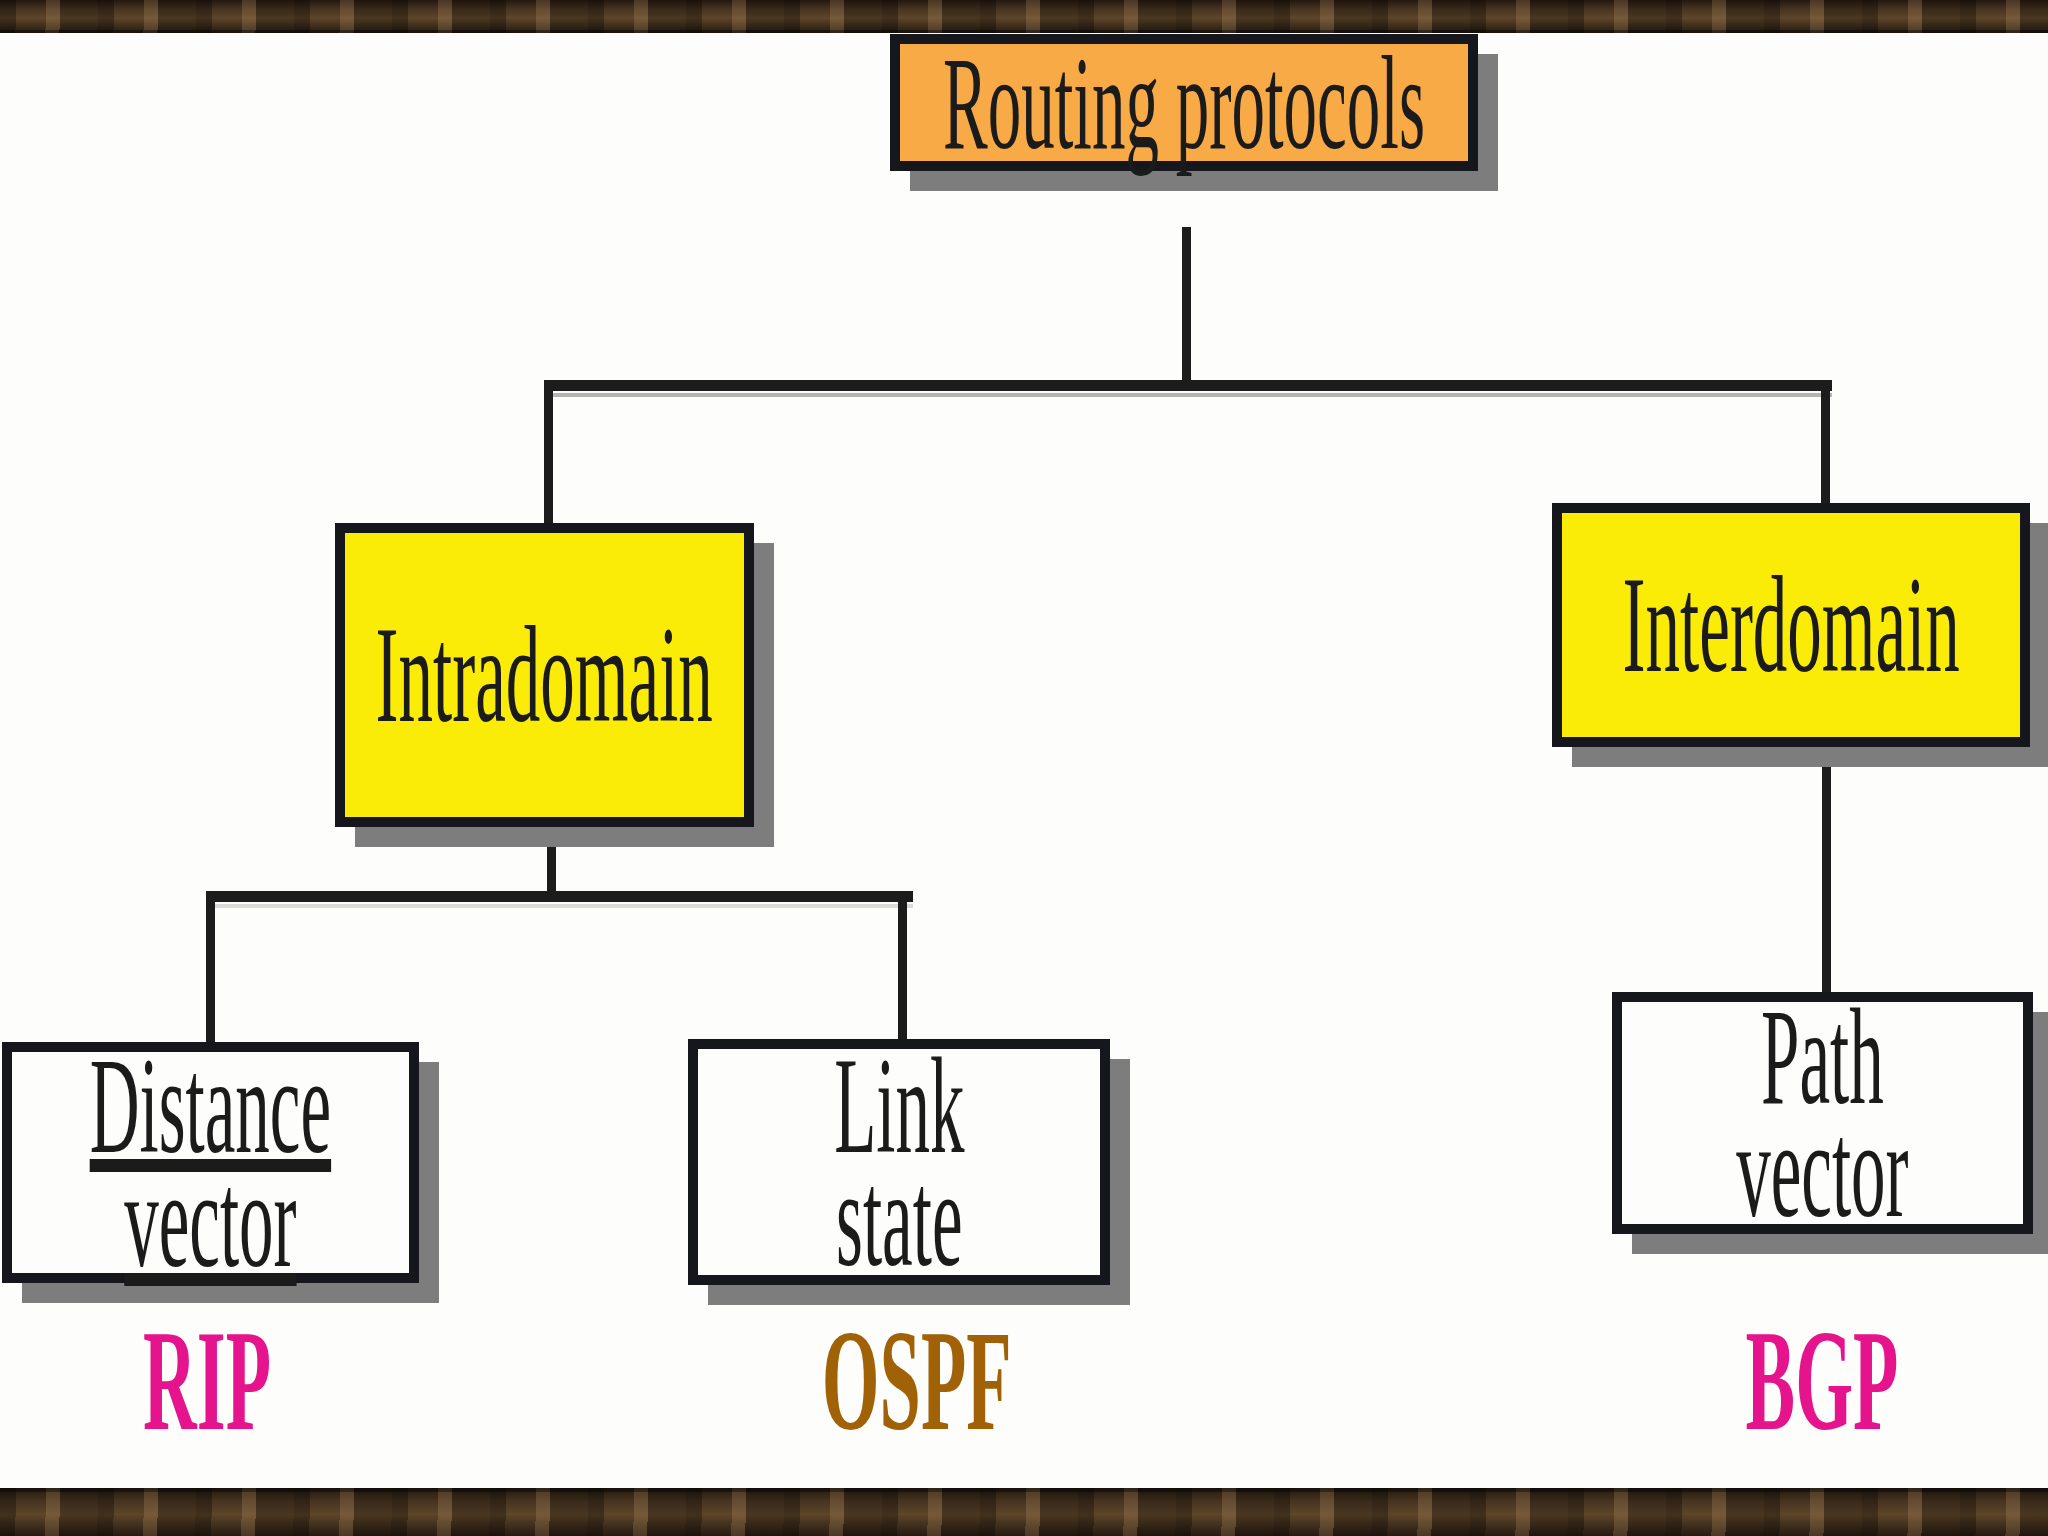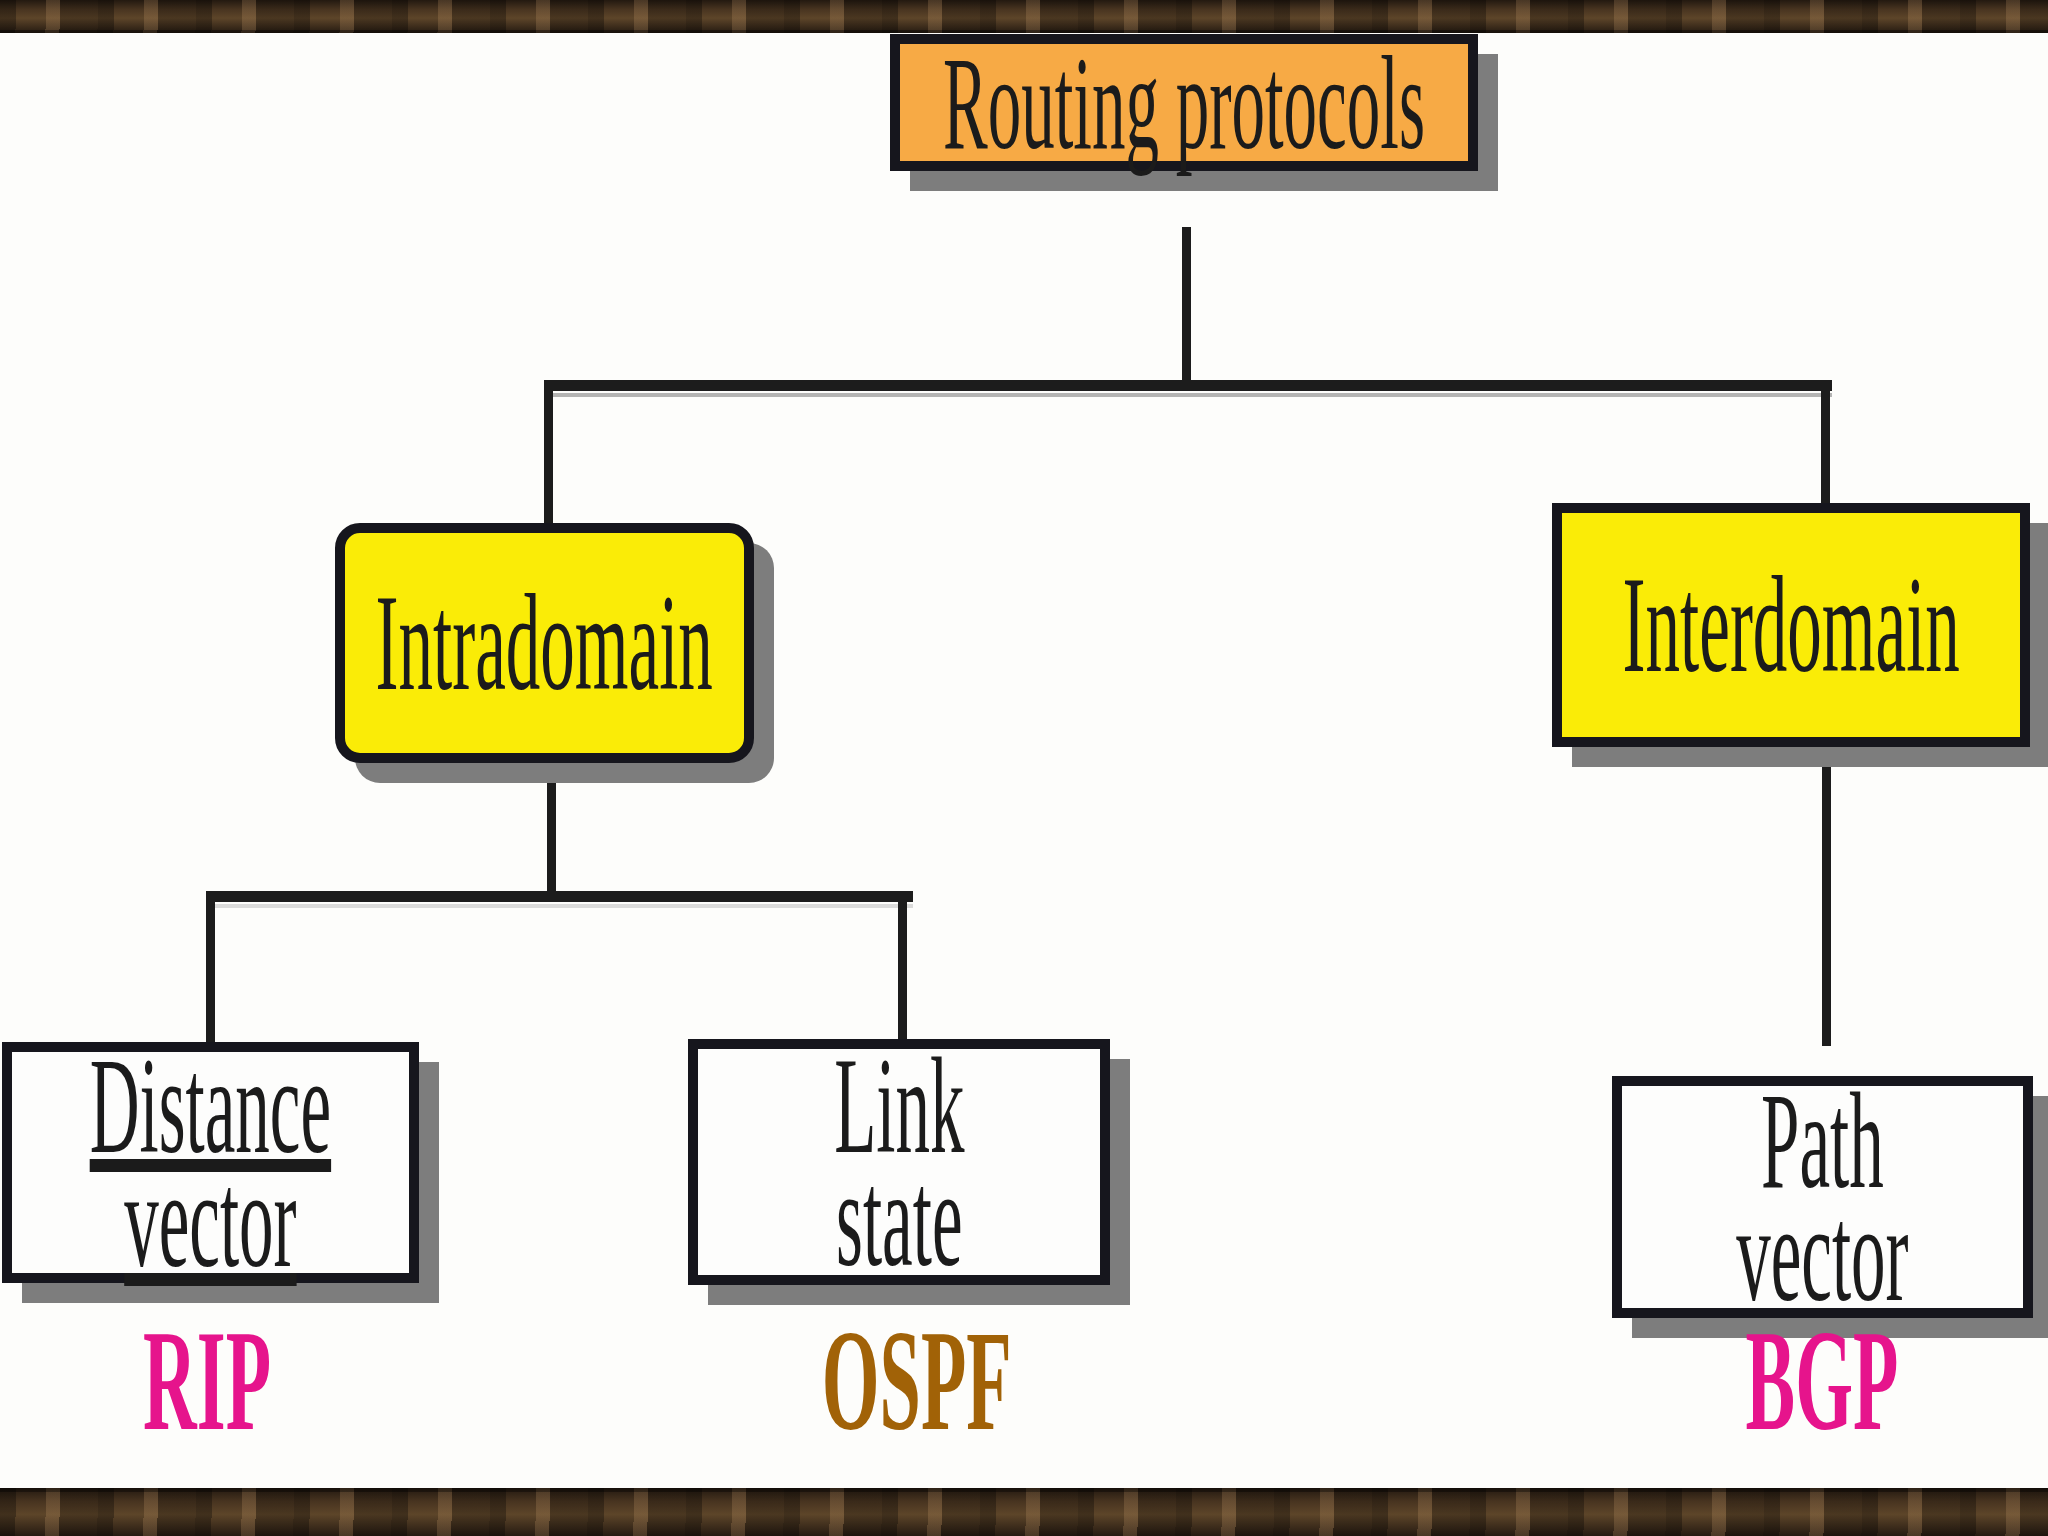--- a/index.html
+++ b/index.html
@@ -58,25 +58,25 @@
     display: inline-block;
     transform: scaleX(0.5);
     transform-origin: 50% 50%;
     white-space: nowrap;
     line-height: 1;
   }
   .node .label.two-line { line-height: 0.82; white-space: normal; }
   .node .label .ln { display: block; white-space: nowrap; }
 
   #node-root        { left: 890px;  top: 34px;   width: 588px; height: 137px; font-size: 134px; }
-  #node-intradomain { left: 335px;  top: 523px;  width: 419px; height: 240px; font-size: 138px; border-radius: 25px; }
+  #node-intradomain { left: 335px;  top: 523px;  width: 419px; height: 304px; font-size: 138px; }
   #node-interdomain { left: 1552px; top: 503px;  width: 478px; height: 244px; font-size: 138px; }
   #node-distance    { left: 2px;    top: 1042px; width: 417px; height: 241px; font-size: 138px; }
   #node-link        { left: 688px;  top: 1039px; width: 422px; height: 246px; font-size: 138px; }
-  #node-path        { left: 1612px; top: 1076px; width: 421px; height: 242px; font-size: 138px; }
+  #node-path        { left: 1612px; top: 992px; width: 421px; height: 242px; font-size: 138px; }
 
   
   #v-root     { left: 1182px; top: 227px; height: 156px; }
   #h-level1   { left: 544px;  top: 380px; width: 1288px; }
   #v-intra-in { left: 544px;  top: 380px; height: 145px; }
   #v-inter-in { left: 1821px; top: 380px; height: 125px; }
   #v-intra-out{ left: 547px;  top: 765px; height: 130px; }
   #h-level2   { left: 206px;  top: 891px; width: 707px; }
   #v-dv-in    { left: 206px;  top: 891px; height: 153px; }
   #v-ls-in    { left: 898px;  top: 891px; height: 150px; }

